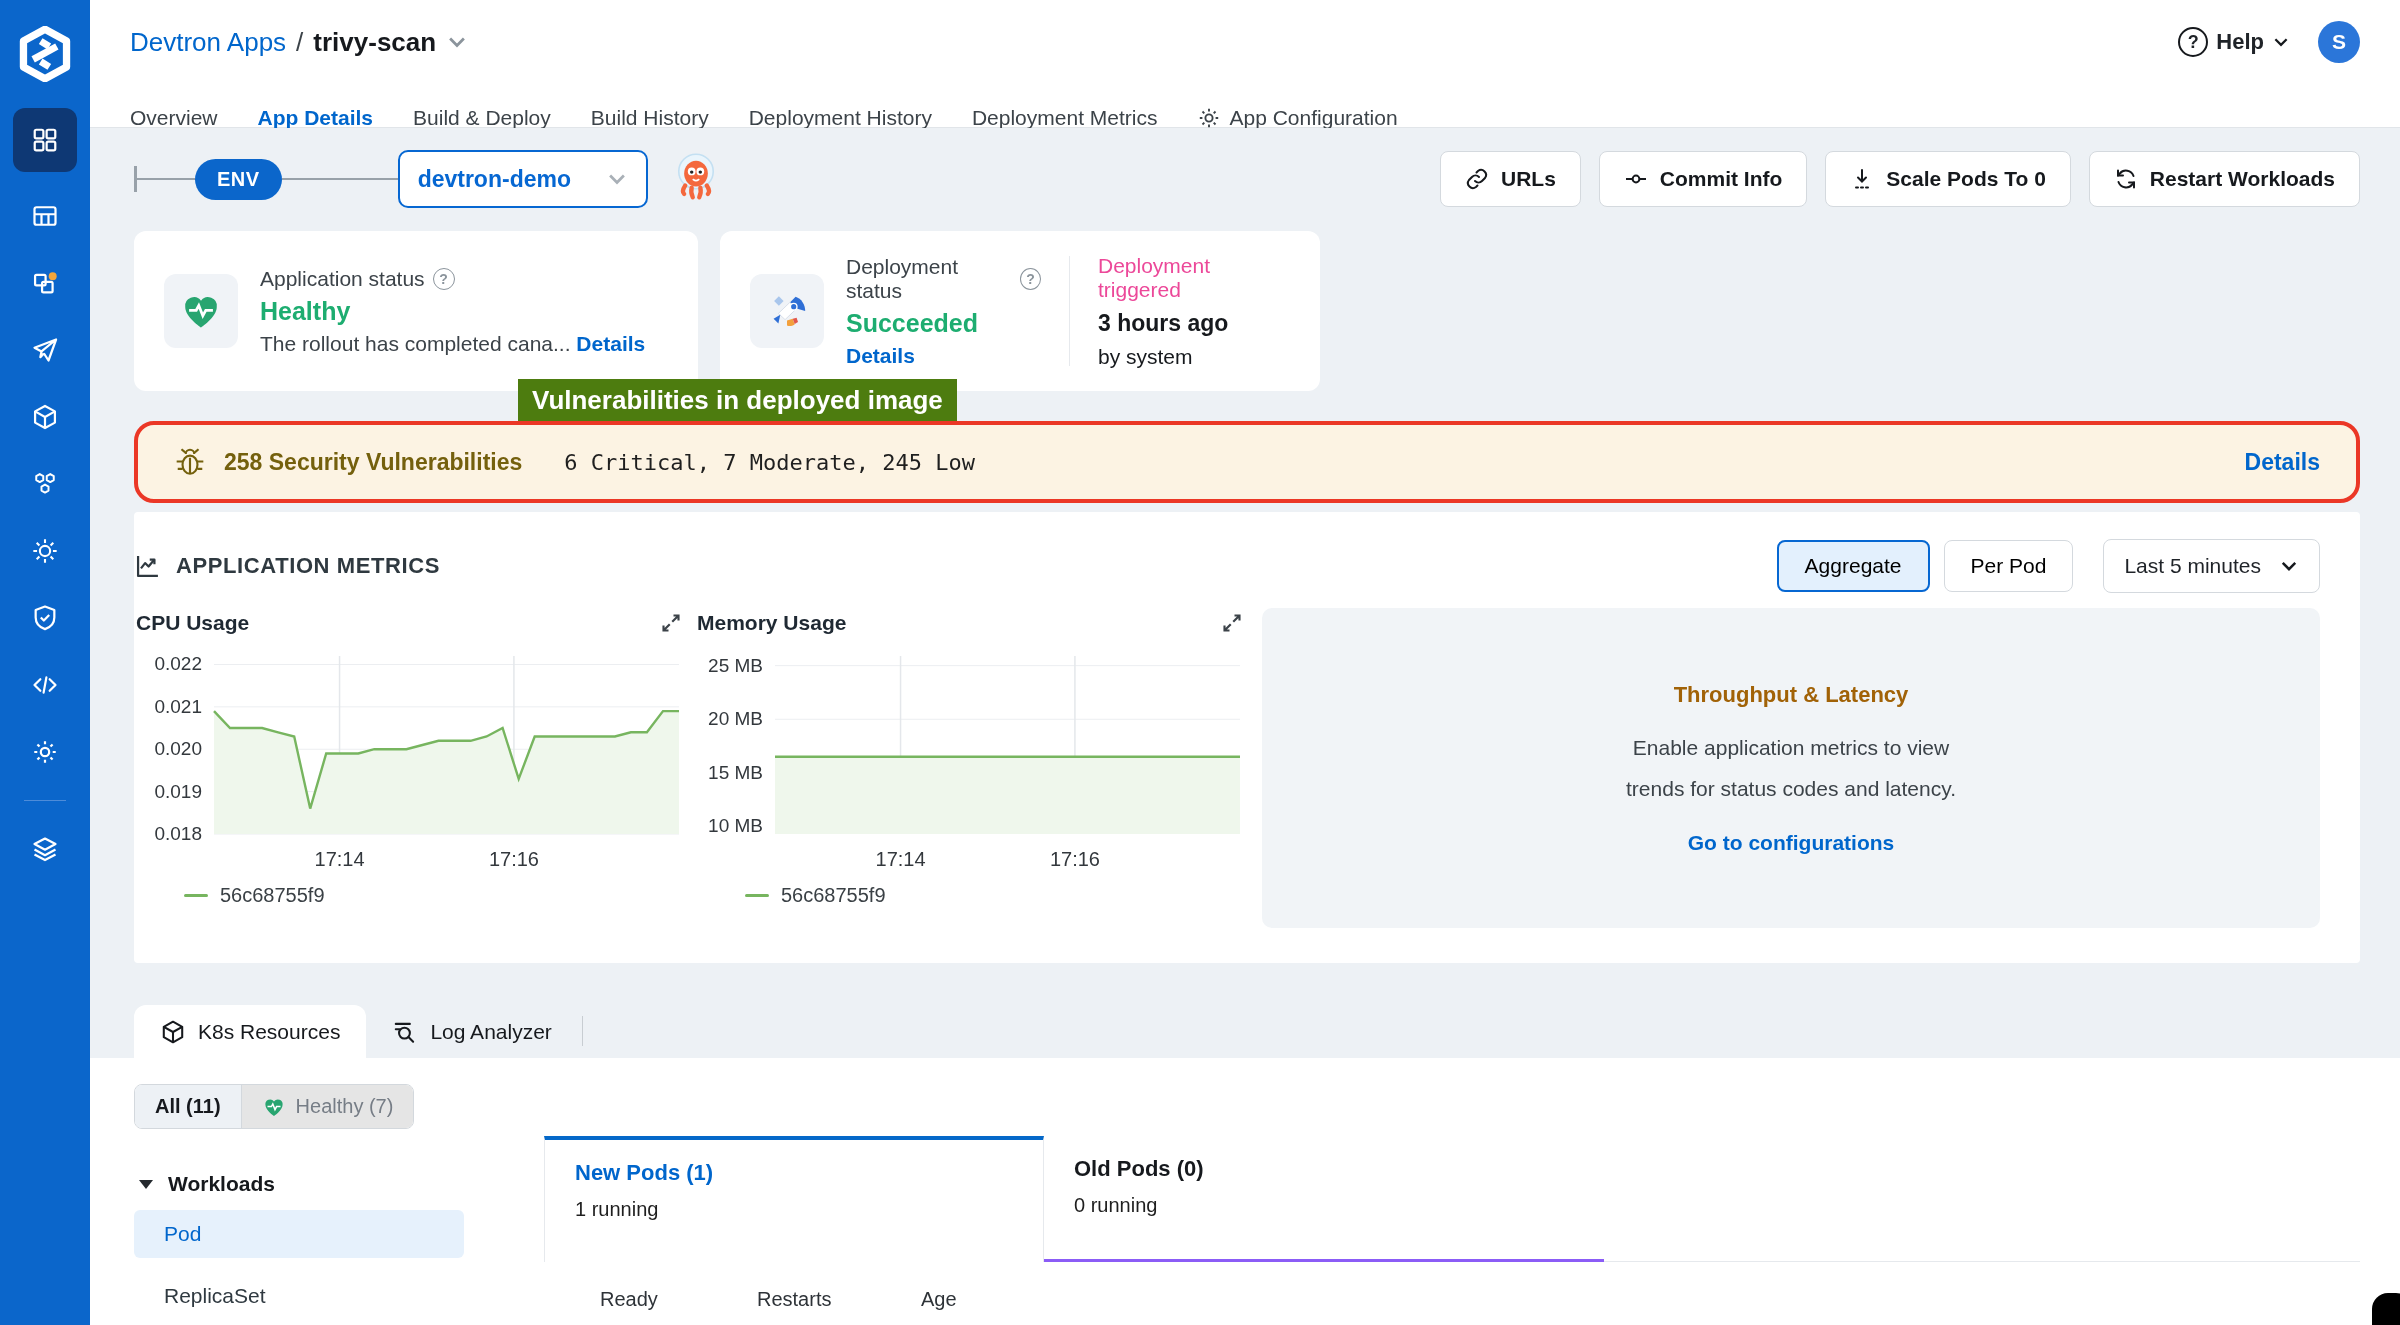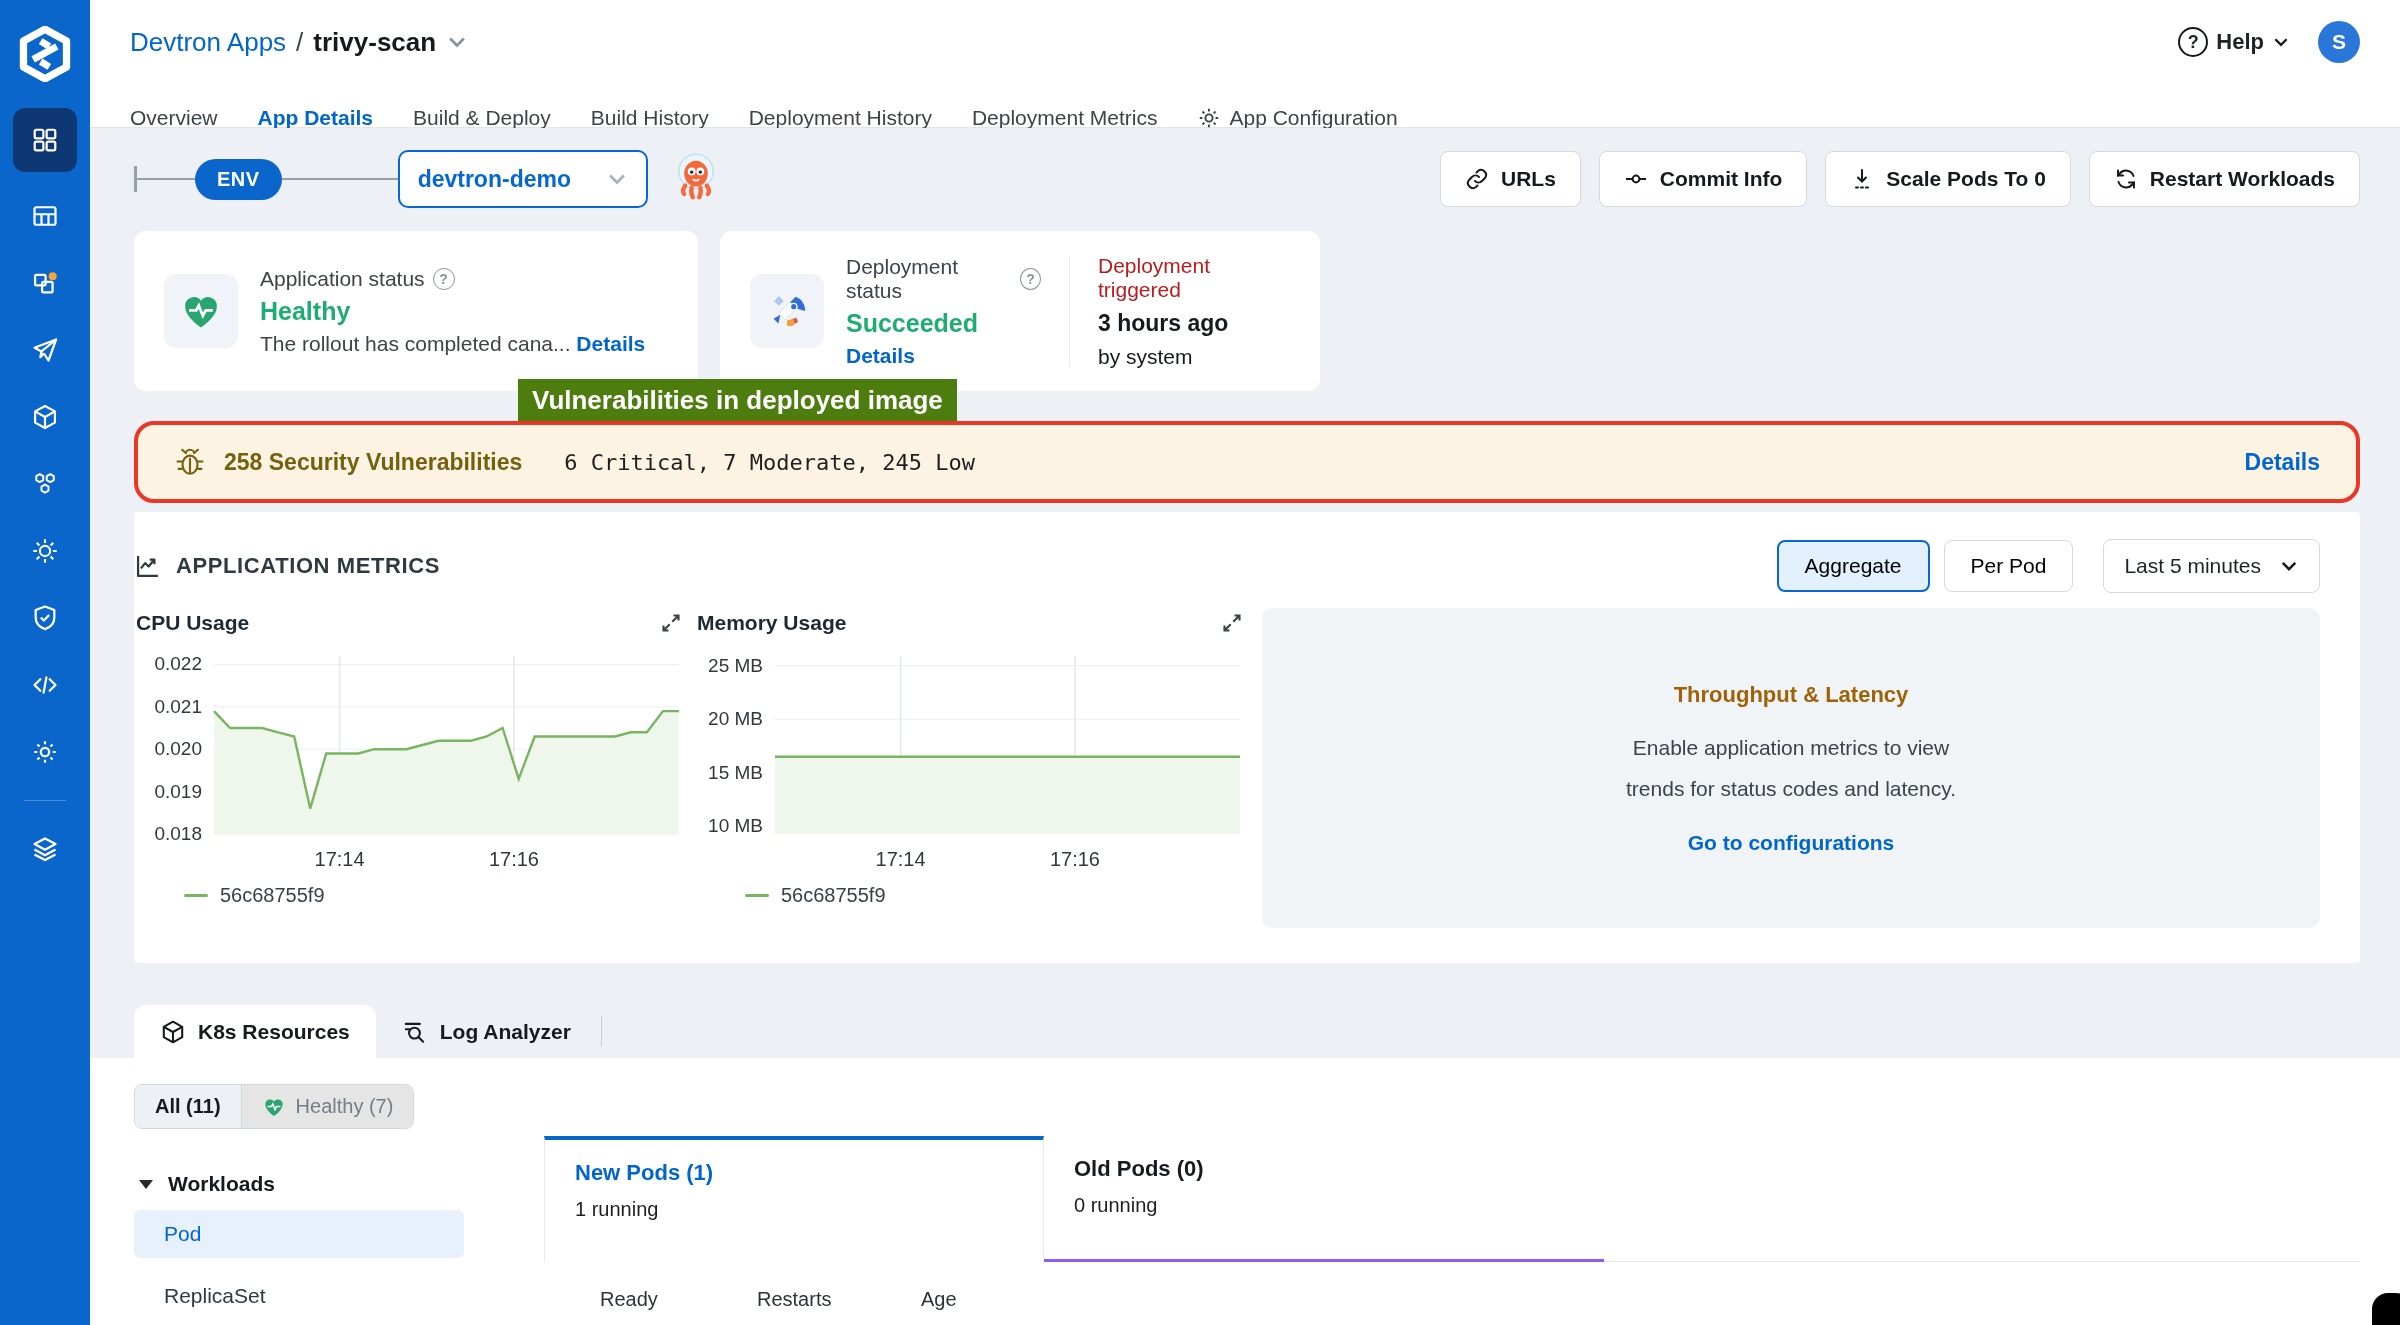--- a/index.html
+++ b/index.html
@@ -52,21 +52,21 @@
   .card.dep-card { width:600px; }
   .status-icon { width:74px; height:74px; background:#F0F3F7; border-radius:12px; display:flex; align-items:center; justify-content:center; flex-shrink:0; }
   .card-col { margin-left:22px; display:flex; flex-direction:column; gap:6px; min-width:0; }
   .card-title { font-size:21px; color:#3C4349; display:flex; align-items:center; gap:8px; }
   .q-small { width:22px; height:22px; border:1.8px solid #8B949C; border-radius:50%; color:#8B949C; font-size:14px; font-weight:700; display:inline-flex; align-items:center; justify-content:center; }
   .status-green { color:#1DAD70; font-size:25px; font-weight:700; }
   .card-msg { font-size:21px; color:#3C4349; white-space:nowrap; }
   .link { color:#0066CC; font-weight:700; cursor:pointer; }
   .v-div { width:1px; height:110px; background:#E6E9ED; margin:0 28px; flex-shrink:0; }
   .trig-col { display:flex; flex-direction:column; gap:8px; }
-  .trig-title { font-size:21px; color:#b91c1c; }
+  .trig-title { font-size:21px; color:#ec4899; }
   .trig-time { font-size:23px; font-weight:700; color:#16191D; }
   .trig-by { font-size:21px; color:#16191D; }
 
   
   .anno-label { margin-left:384px; margin-top:-12px; height:42px; width:fit-content; background:#4d7c0f; color:#fff;
     font-weight:700; font-size:26px; display:flex; align-items:center; padding:0 14px; position:relative; z-index:3; }
   .vuln-bar { height:82px; border:4px solid #EB3726; border-radius:20px; background:#FCF3E3; display:flex; align-items:center; padding:0 36px; position:relative; z-index:2; }
   .vuln-title { margin-left:18px; font-size:23px; font-weight:700; color:#74600D; }
   .vuln-summary { margin-left:42px; font-family:"DejaVu Sans Mono",monospace; font-size:22px; color:#1F1F1F; }
   .vuln-details { margin-left:auto; font-size:23px; }
@@ -88,21 +88,21 @@
   .legend { display:flex; align-items:center; gap:12px; padding-left:50px; margin-top:10px; }
   .legend .swatch { width:24px; height:3px; border-radius:2px; background:#77B55F; }
   .legend .lname { font-size:20px; color:#3A4045; }
   .tp-panel { flex:1; margin-left:14px; background:#F1F4F7; border-radius:10px; height:320px; display:flex; flex-direction:column; align-items:center; justify-content:center; gap:10px; }
   .tp-title { font-size:22px; font-weight:700; color:#a16207; margin-bottom:14px; }
   .tp-line { font-size:21px; color:#3C4349; line-height:1.5; text-align:center; }
   .tp-link { font-size:21px; margin-top:16px; }
 
   
   .res-tabbar { display:flex; align-items:flex-end; margin-top:42px; height:53px; }
-  .res-tab { display:flex; align-items:center; gap:12px; font-size:21px; font-weight:700; color:#16191D; padding:0 26px; height:53px; cursor:pointer; }
+  .res-tab { display:flex; align-items:center; gap:12px; font-size:21px; font-weight:400; color:#16191D; padding:0 26px; height:53px; cursor:pointer; }
   .res-tab.active { background:#fff; border-radius:12px 12px 0 0; }
   .res-tab-div { width:1px; height:30px; background:#C8CDD2; margin:0 4px 12px 4px; }
   .bottom-panel { background:#fff; flex:1; margin:0 -40px 0 -44px; padding:26px 40px 0 44px; }
   .filters { display:flex; width:fit-content; border:1px solid #D3D8DD; border-radius:8px; overflow:hidden; height:45px; }
   .filter { display:flex; align-items:center; gap:10px; padding:0 20px; font-size:20px; cursor:pointer; background:#e5e5e5; color:#767D86; }
   .filter.active { background:#EDF1F5; color:#16191D; font-weight:700; border-right:1px solid #D3D8DD; }
   .bottom-body { display:flex; margin-top:7px; }
   .tree { width:410px; padding-top:36px; flex-shrink:0; }
   .tree-group { display:flex; align-items:center; gap:14px; font-size:21px; font-weight:700; color:#16191D; padding-left:4px; cursor:pointer; }
   .tree-item { height:48px; display:flex; align-items:center; padding-left:30px; font-size:21px; color:#2F3940; margin-top:14px; width:330px; border-radius:6px; cursor:pointer; }

